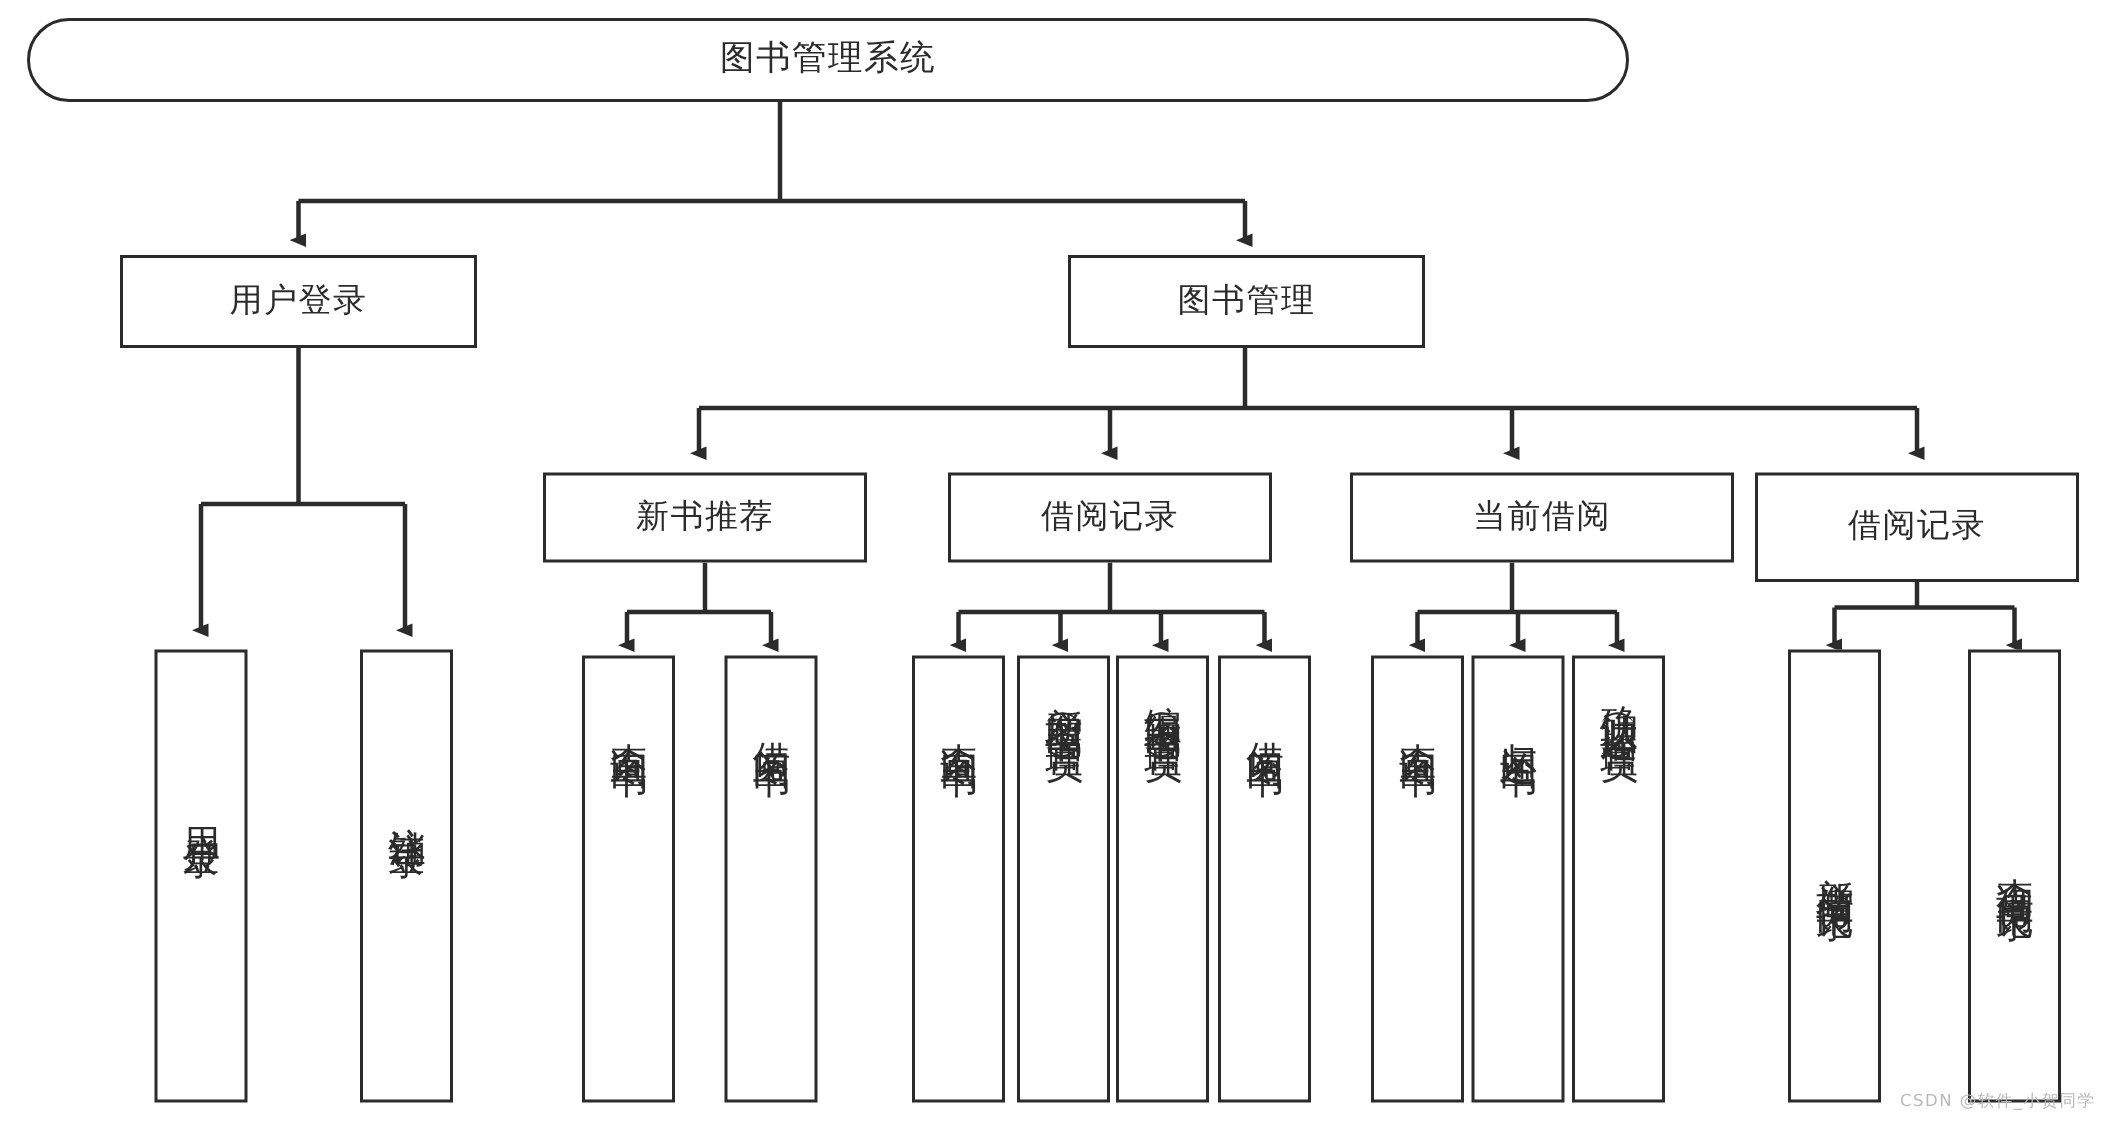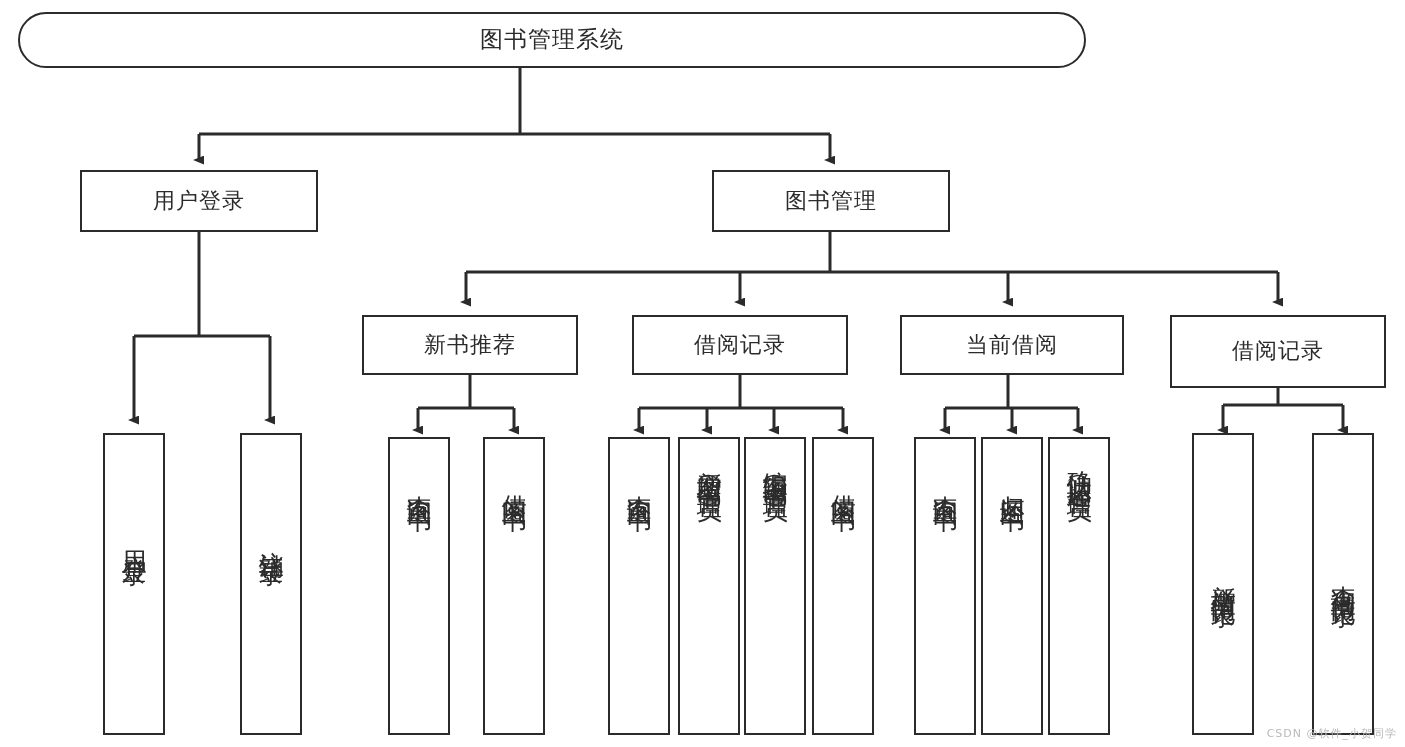--- a/index.html
+++ b/index.html
@@ -141,21 +141,21 @@
   </div>
 
   <div class="node tier-3" style="left:362px;top:315px;width:216px;height:60px;">
     <span class="lbl">新书推荐</span>
   </div>
 
   <div class="node tier-3" style="left:632px;top:315px;width:216px;height:60px;">
     <span class="lbl">借阅记录</span>
   </div>
 
-  <div class="node tier-3" style="left:900px;top:315px;width:224px;height:60px;">
+  <div class="node tier-3" style="left:900px;top:315px;width:256px;height:60px;">
     <span class="lbl">当前借阅</span>
   </div>
 
   <div class="node tier-3" style="left:1170px;top:315px;width:216px;height:73px;">
     <span class="lbl">借阅记录</span>
   </div>
 
   <div class="node leaf leaf-short" style="left:103px;top:433px;width:62px;height:302px;">
     <span class="lbl">用户登录</span>
   </div>

